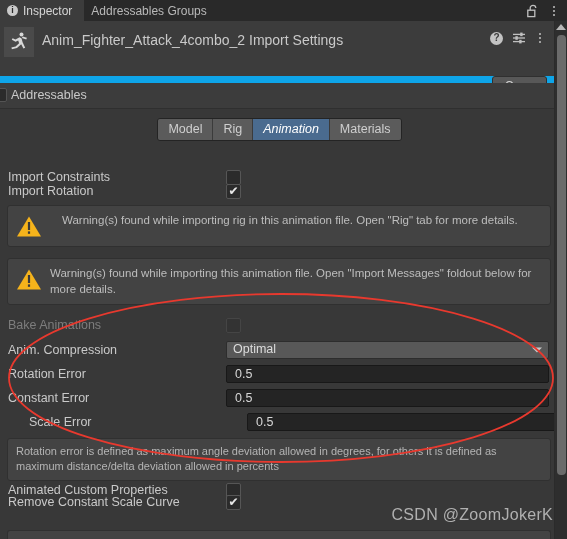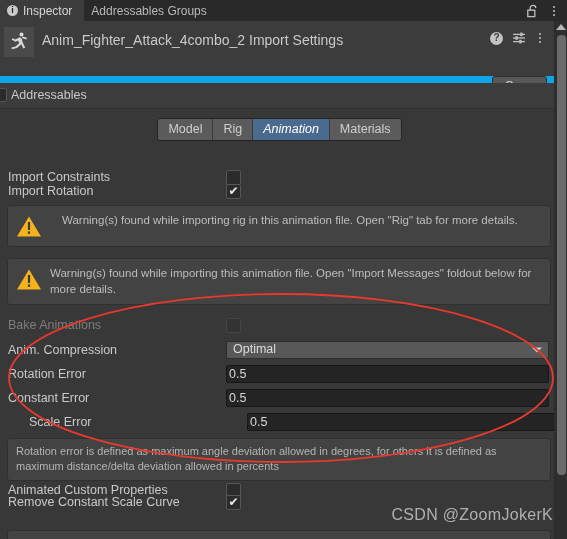--- a/index.html
+++ b/index.html
@@ -166,21 +166,21 @@
   .dd .caret {
     position: absolute; right: 6px; top: 50%; transform: translateY(-50%);
     width: 0; height: 0;
     border-left: 5px solid transparent; border-right: 5px solid transparent;
     border-top: 5px solid #c9c9c9;
   }
   
   .nfield {
     position: absolute; left: 226px; width: 323px; height: 18px;
     background: #242424; border: 1px solid #181818; border-radius: 2px;
-    display: flex; align-items: center; padding: 0 2px;
+    display: flex; align-items: center; padding: 0 8px;
     font-size: 12.5px; color: #d7d7d7;
   }
 
   
   .infobox {
     position: absolute; left: 7px; width: 544px;
     background: #434343; border: 1px solid #303030; border-radius: 3px;
     padding: 5px 8px;
     font-size: 11px; line-height: 1.4; color: #b4b4b4;
   }

